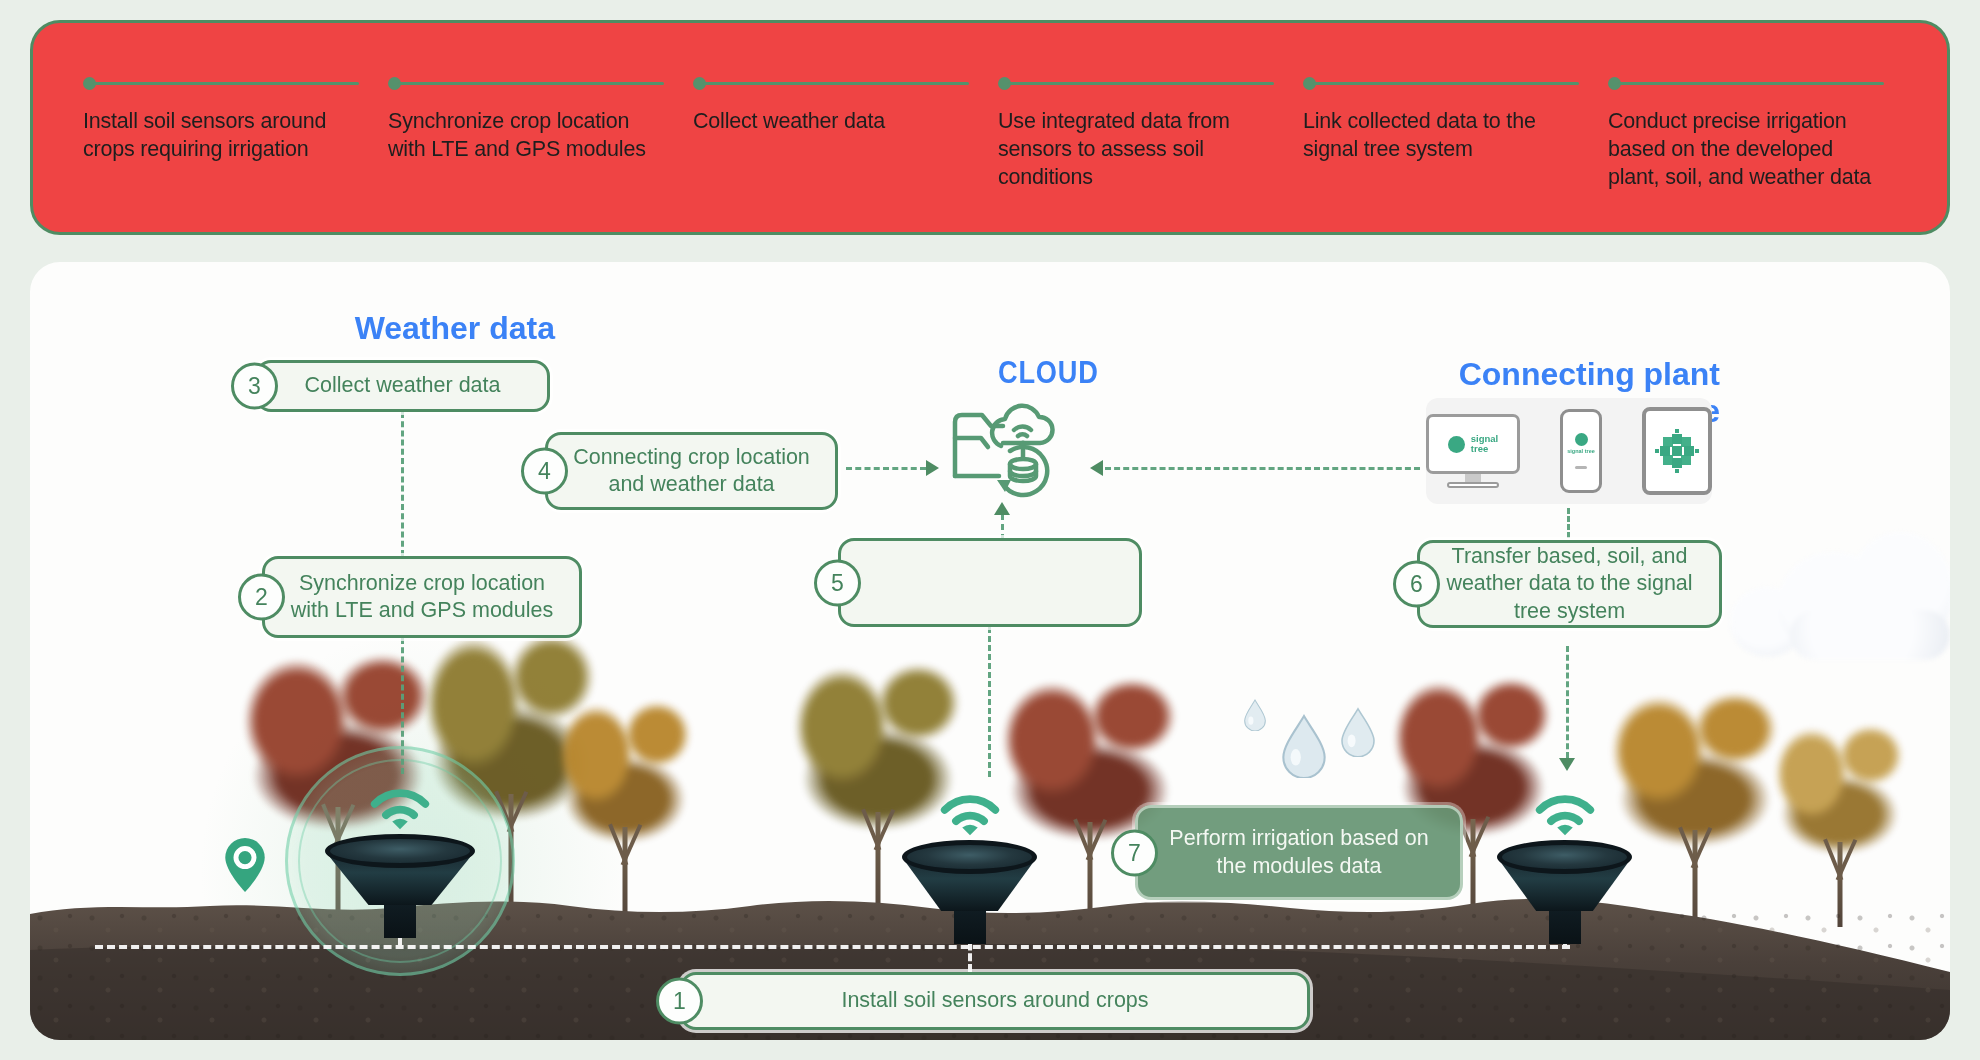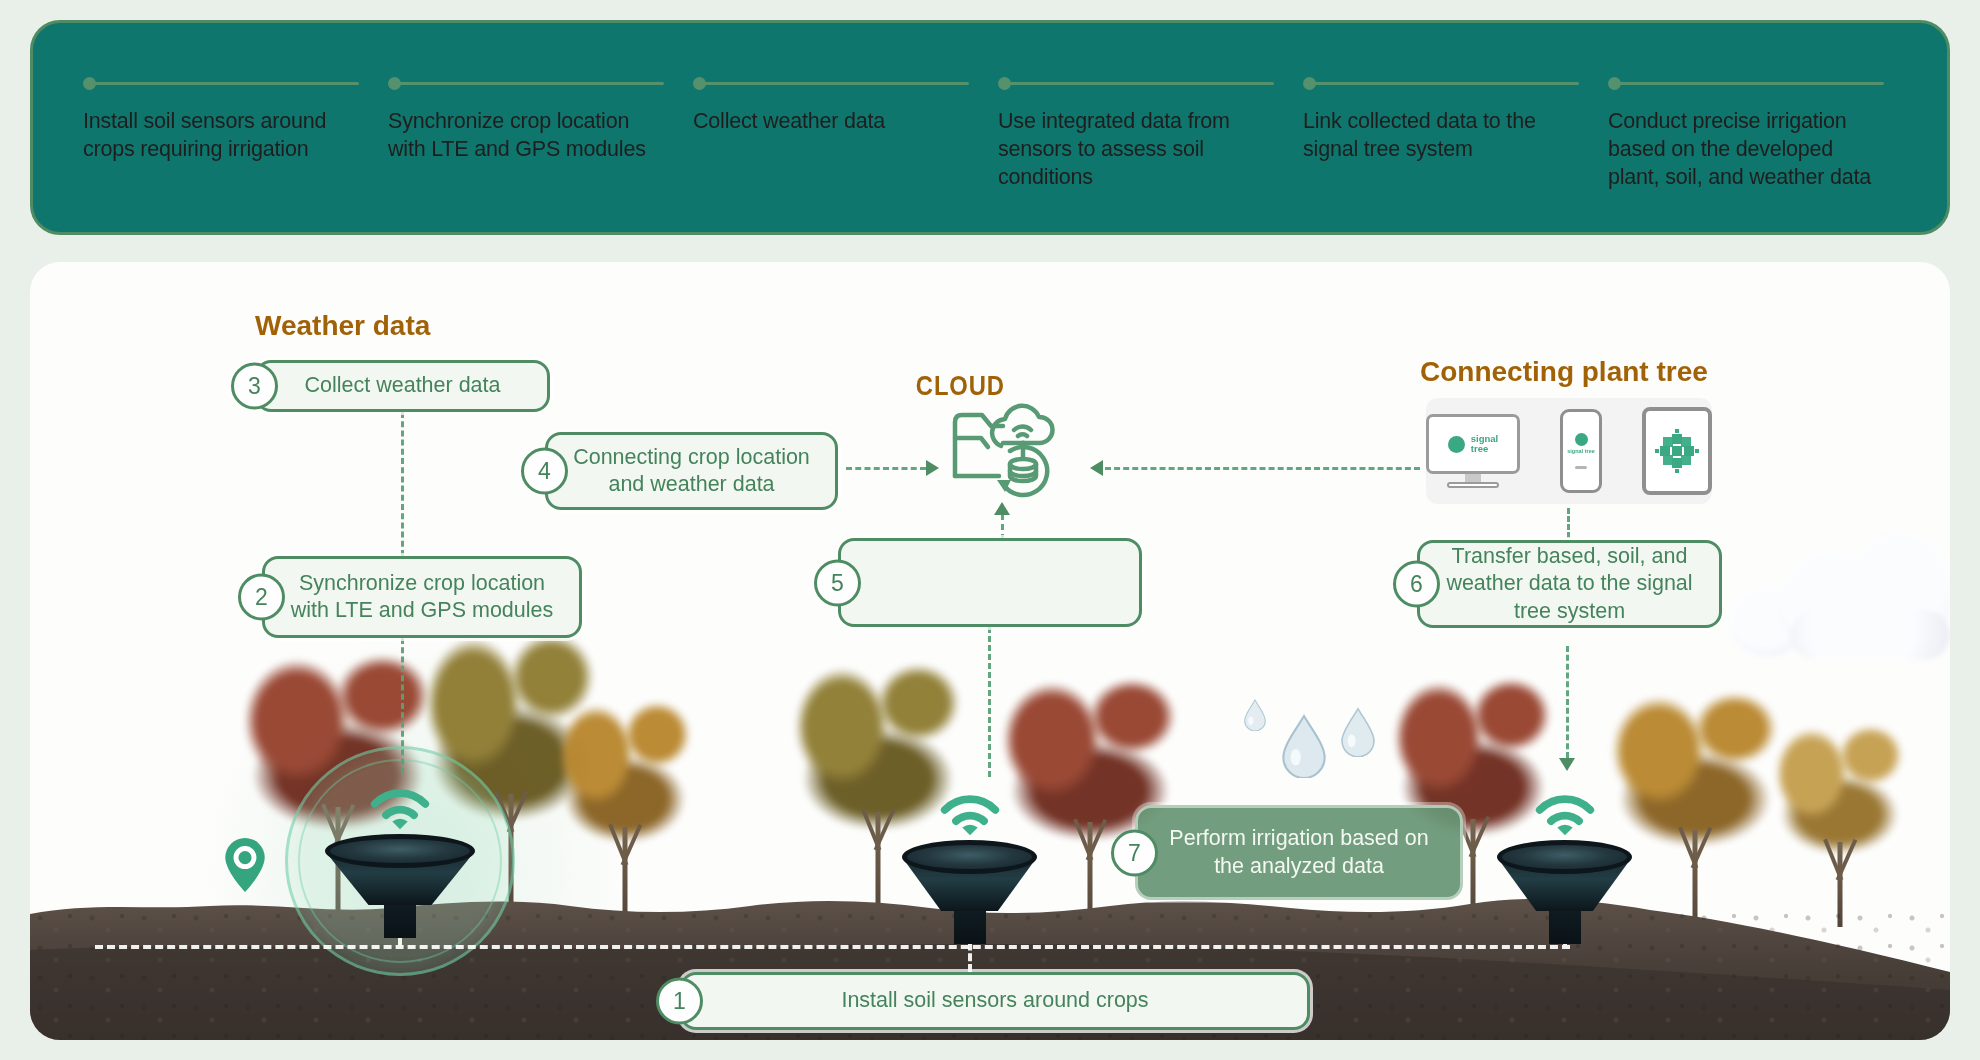--- a/index.html
+++ b/index.html
@@ -7,21 +7,21 @@
     width:1980px;height:1060px;position:relative;overflow:hidden;
     background:#e9efe9;
     font-family:"Liberation Sans", sans-serif;
     -webkit-font-smoothing:antialiased;
   }
   .abs{position:absolute;}
 
   
   .top-panel{
     left:30px;top:20px;width:1920px;height:215px;
-    background:#0f766e;border:3px solid #4f8c63;border-radius:30px;
+    background:#ef4444;border:3px solid #4f8c63;border-radius:30px;
     box-sizing:border-box;
   }
   .step-col{position:absolute;top:0;height:215px;width:292px;}
   .step-dot{position:absolute;left:0;top:54px;width:13px;height:13px;border-radius:50%;background:#55916c;}
   .step-line{position:absolute;left:10px;top:59px;height:3px;width:266px;background:#55916c;border-radius:2px;}
   .step-label{
     position:absolute;left:0;top:85px;width:282px;
     font-size:21.5px;line-height:1.3;color:#1e1e1e;font-weight:500;letter-spacing:-.2px;
   }
 
@@ -89,21 +89,21 @@
   .arr{position:absolute;width:0;height:0;z-index:6;}
   .arr-right{border-top:8px solid transparent;border-bottom:8px solid transparent;border-left:13px solid #4e8c63;}
   .arr-left{border-top:8px solid transparent;border-bottom:8px solid transparent;border-right:13px solid #4e8c63;}
   .arr-up{border-left:8px solid transparent;border-right:8px solid transparent;border-bottom:13px solid #4e8c63;}
   .arr-down{border-left:8px solid transparent;border-right:8px solid transparent;border-top:13px solid #4e8c63;}
 
   .wdash-h{position:absolute;height:0;border-top:4px dashed rgba(255,255,255,.92);z-index:5;}
   .wdash-v{position:absolute;width:0;border-left:4px dashed rgba(255,255,255,.92);z-index:5;}
 
   
-  .h-green{position:absolute;color:#a16207;font-weight:700;font-size:28px;text-align:left;z-index:9;}
+  .h-green{position:absolute;color:#3b82f6;font-weight:700;font-size:32px;text-align:right;z-index:9;}
   .h-cloud span{display:inline-block;transform:scaleX(.85);letter-spacing:1px;}
 
   
   .step-box{
     position:absolute;box-sizing:border-box;z-index:10;
     background:#f3f7f1;border:3.5px solid #4e8c63;border-radius:16px;
     color:#44835c;font-size:21.5px;font-weight:500;line-height:1.26;text-align:center;
     display:flex;align-items:center;justify-content:center;
     padding:8px 22px;isolation:isolate;
     box-shadow:0 0 0 3px rgba(255,255,255,.75);
@@ -296,21 +296,21 @@
   <div class="dash-v" style="left:971px;top:252px;height:26px;"></div>
   <div class="arr arr-up" style="left:964px;top:240px;"></div>
 
   <div class="dash-h" style="left:1075px;top:205px;width:315px;"></div>
   <div class="arr arr-left" style="left:1060px;top:198px;"></div>
 
   <div class="dash-v" style="left:1536px;top:384px;height:112px;"></div>
   <div class="arr arr-down" style="left:1529px;top:496px;"></div>
 
   <div class="h-green" style="left:225px;top:48px;width:300px;">Weather data</div>
-  <div class="h-green h-cloud" style="left:878px;top:92px;width:200px;margin-top:16px;">
+  <div class="h-green h-cloud" style="left:878px;top:92px;width:200px;">
     <span>CLOUD</span>
   </div>
   <div class="h-green" style="left:1390px;top:94px;width:300px;">Connecting plant tree</div>
 
   <svg class="cloud-icon" style="left:915px;top:132px;" width="120" height="108" viewBox="0 0 120 108">
     <g fill="none" stroke="#579a74" stroke-width="4.5" stroke-linecap="round" stroke-linejoin="round">
       <path d="M10 82 V28 q0 -7 7 -7 h20 l9 11 h12"></path>
       <path d="M10 82 h44"></path>
       <path d="M10 44 h26 l7 9"></path>
       <path d="M56 52 a14 14 0 0 1 4 -27 a18 18 0 0 1 34 -2 a12 12 0 0 1 1 26 h-37"></path>
@@ -380,21 +380,21 @@
     <div class="badge">5</div>
   </div>
 
   <div class="step-box" style="left:1387px;top:278px;width:305px;height:88px;">
     <div class="badge">6</div>
     <span>Transfer based, soil, and weather data to the signal tree system</span>
   </div>
 
   <div class="step-box filled" style="left:1105px;top:543px;width:328px;height:95px;">
     <div class="badge">7</div>
-    <span>Perform irrigation based on the analyzed data</span>
+    <span>Perform irrigation based on the modules data</span>
   </div>
 
   <div class="step-box" style="left:650px;top:710px;width:630px;height:58px;">
     <div class="badge">1</div>
     <span>Install soil sensors around crops</span>
   </div>
 
 </div>
 
 </body></html>

